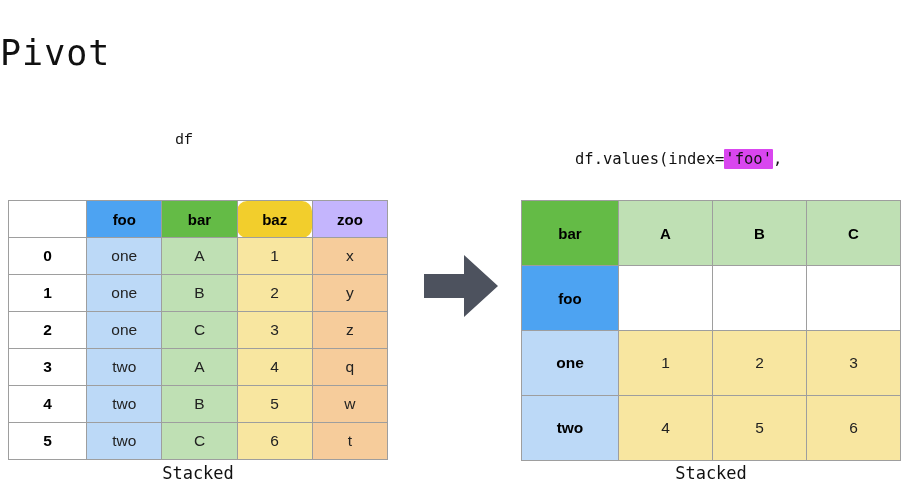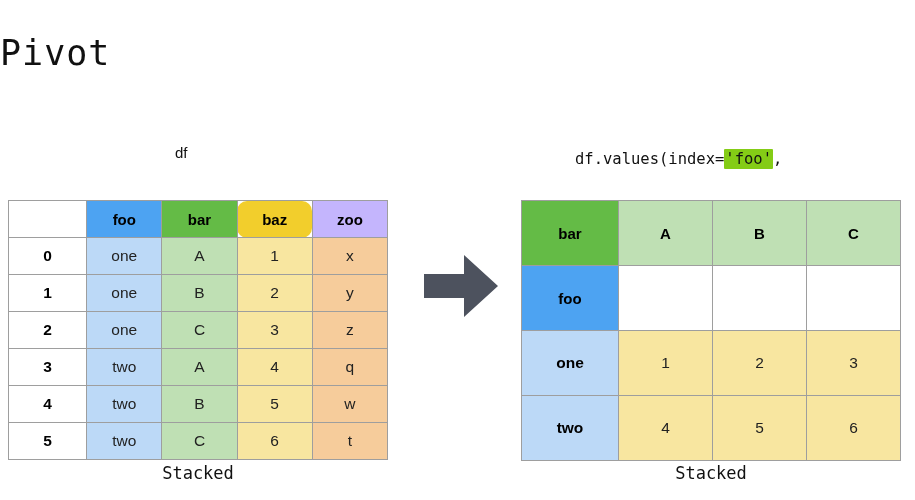--- a/index.html
+++ b/index.html
@@ -39,30 +39,30 @@
     font-size: 15.5px;
     line-height: 22px;
     color: #111111;
     white-space: pre;
   }
   .code-line { display: block; white-space: pre; }
   .hl {
     padding: 1px 1px;
     border-radius: 1px;
   }
-  .hl-blue   { background: #84cc16; }
+  .hl-blue   { background: #d946ef; }
   .hl-green  { background: #64bb46; }
   .hl-yellow { background: #f2ce2c; }
 
   
   .df-caption {
     position: absolute;
     left: 175px;
-    top: 144px;
-    font-family: Liberation Sans, sans-serif;
+    top: 132px;
+    font-family: Liberation Mono, monospace;
     font-size: 15px;
     color: #111111;
   }
 
   
   table {
     border-collapse: collapse;
     table-layout: fixed;
   }
   td, th {

